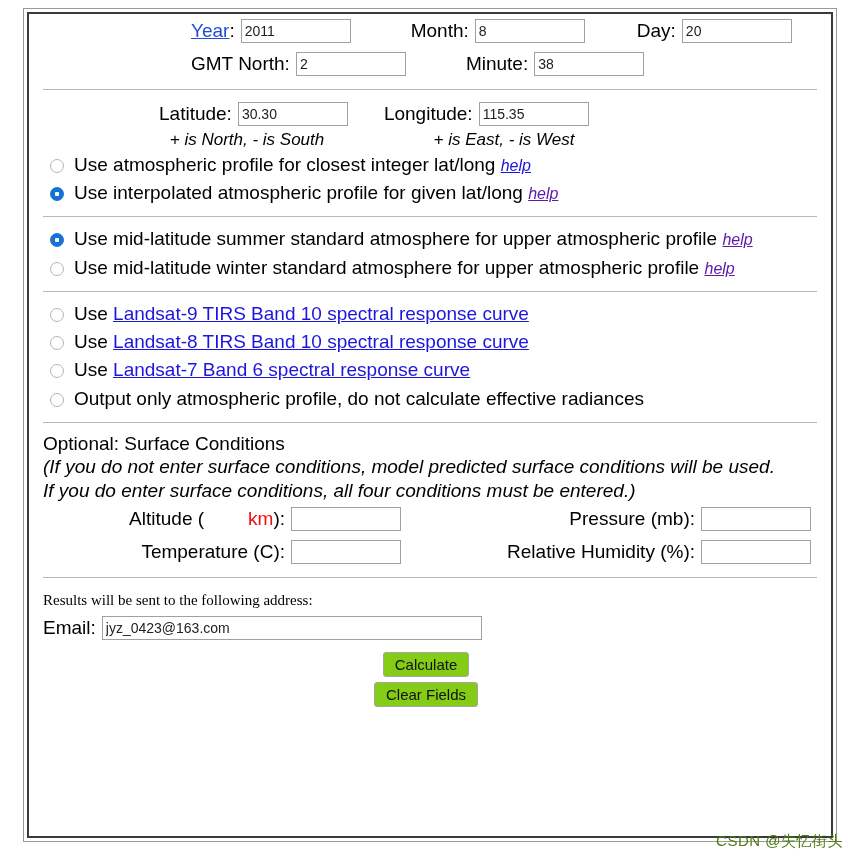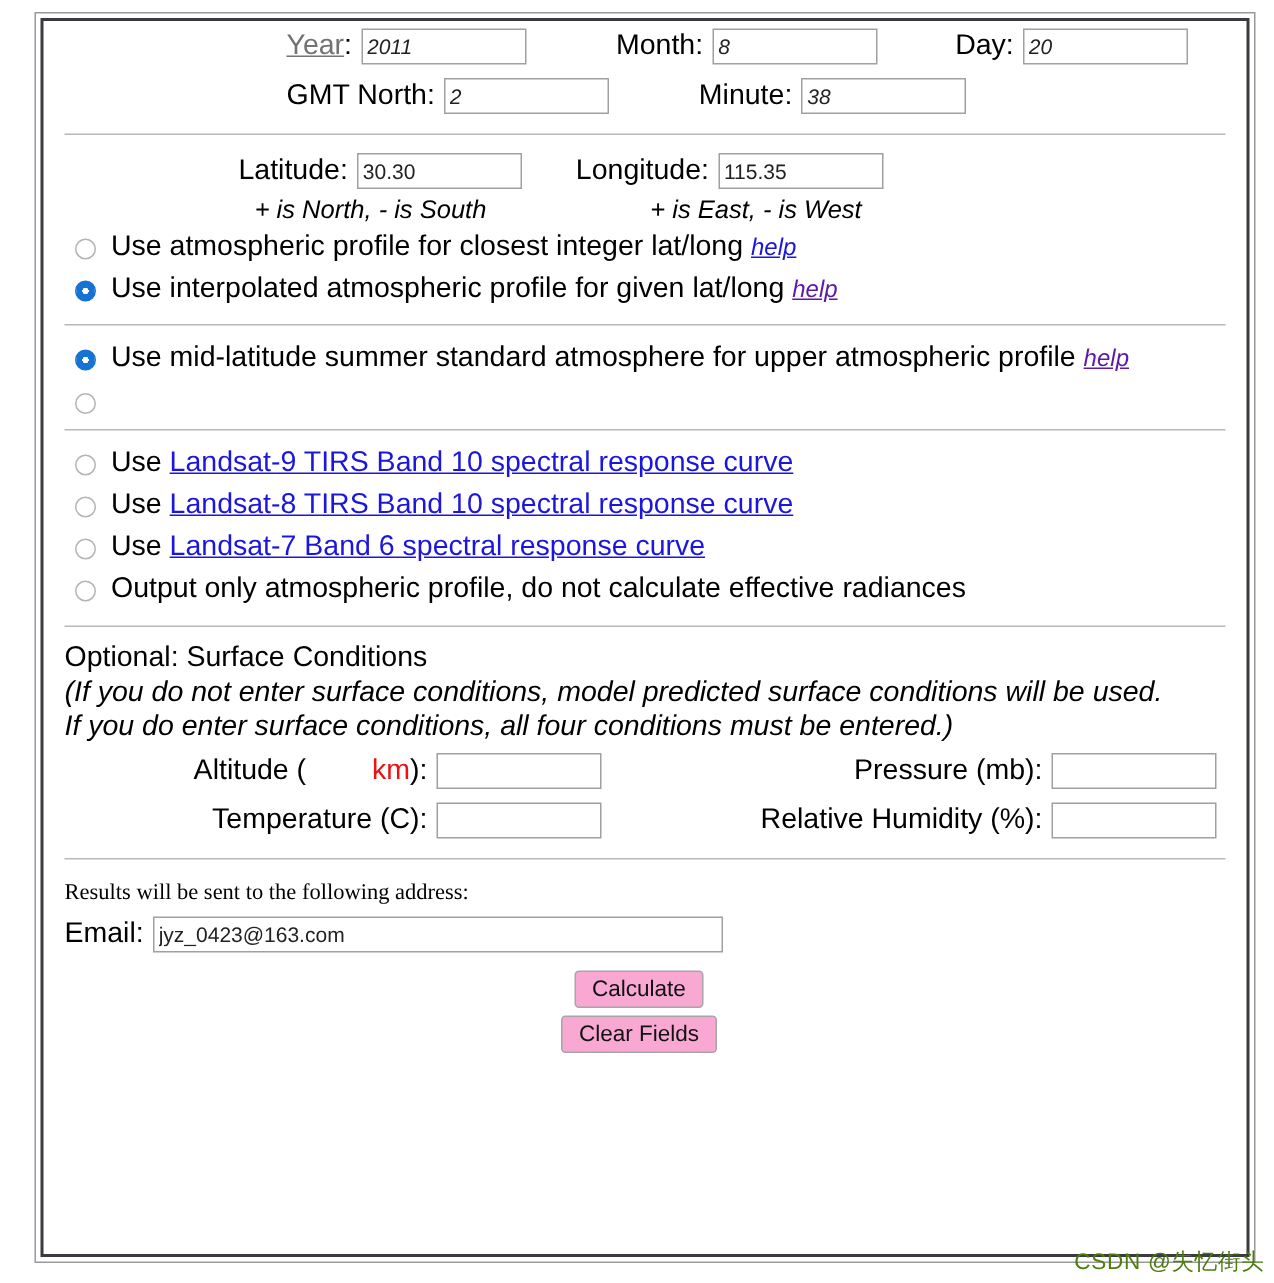--- a/index.html
+++ b/index.html
@@ -55,21 +55,21 @@
     font-family: "Liberation Sans", sans-serif;
     font-size: 14px;
     color: #222;
     border: 1px solid #a0a0a0;
     background: #fff;
     height: 24px;
     box-sizing: border-box;
     padding: 1px 3px;
     outline: none;
   }
-  input.tb.w-date { width: 110px; font-style: italic; }
+  input.tb.w-date { width: 110px; }
   input.tb.w-geo  { width: 110px; }
   input.tb.w-surf { width: 110px; }
   input.tb.w-email{ width: 380px; }
 
   
   .daterow {
     display: flex;
     align-items: center;
     justify-content: flex-start;
     padding-left: 150px;
@@ -133,21 +133,21 @@
     text-decoration: underline;
   }
   a.help {
     color: #1c16dc;
     text-decoration: underline;
     font-style: italic;
     font-size: 16px;
   }
   a.help.visited { color: #5c1aa8; }
   a.yearlink {
-    color: #737373;
+    color: #1d4ed8;
   }
 
   
   .opt-title {
     font-size: 19px;
     padding: 2px 0 0 2px;
   }
   .opt-title b { font-weight: normal; }
   .opt-note {
     font-style: italic;
@@ -193,21 +193,21 @@
   .btnwrap {
     display: flex;
     justify-content: center;
     padding-right: 8px;
     margin-top: 8px;
   }
   button.btn {
     font-family: "Liberation Sans", sans-serif;
     font-size: 15px;
     color: #111;
-    background: #f9a8d4;
+    background: #84cc16;
     border: 1px solid #a6a6a6;
     border-radius: 3px;
     padding: 3px 11px;
     cursor: pointer;
   }
   .btnwrap.second { margin-top: 5px; }
 
   #watermark {
     position: absolute;
     right: 6px;
@@ -283,20 +283,21 @@
   </div>
 
   <hr class="hr">
 
   <div class="opt">
     <span class="radio on"></span>
     <span class="txt"><span>Use mid-latitude summer standard atmosphere for upper atmospheric profile</span> <a class="help visited" href="#">help</a></span>
   </div>
   <div class="opt">
     <span class="radio"></span>
+    <span class="txt"><span>Use mid-latitude winter standard atmosphere for upper atmospheric profile</span> <a class="help visited" href="#">help</a></span>
   </div>
 
   <hr class="hr">
 
   <div class="opt">
     <span class="radio"></span>
     <span class="txt"><span>Use </span><a class="lnk" href="#">Landsat-9 TIRS Band 10 spectral response curve</a></span>
   </div>
   <div class="opt">
     <span class="radio"></span>

